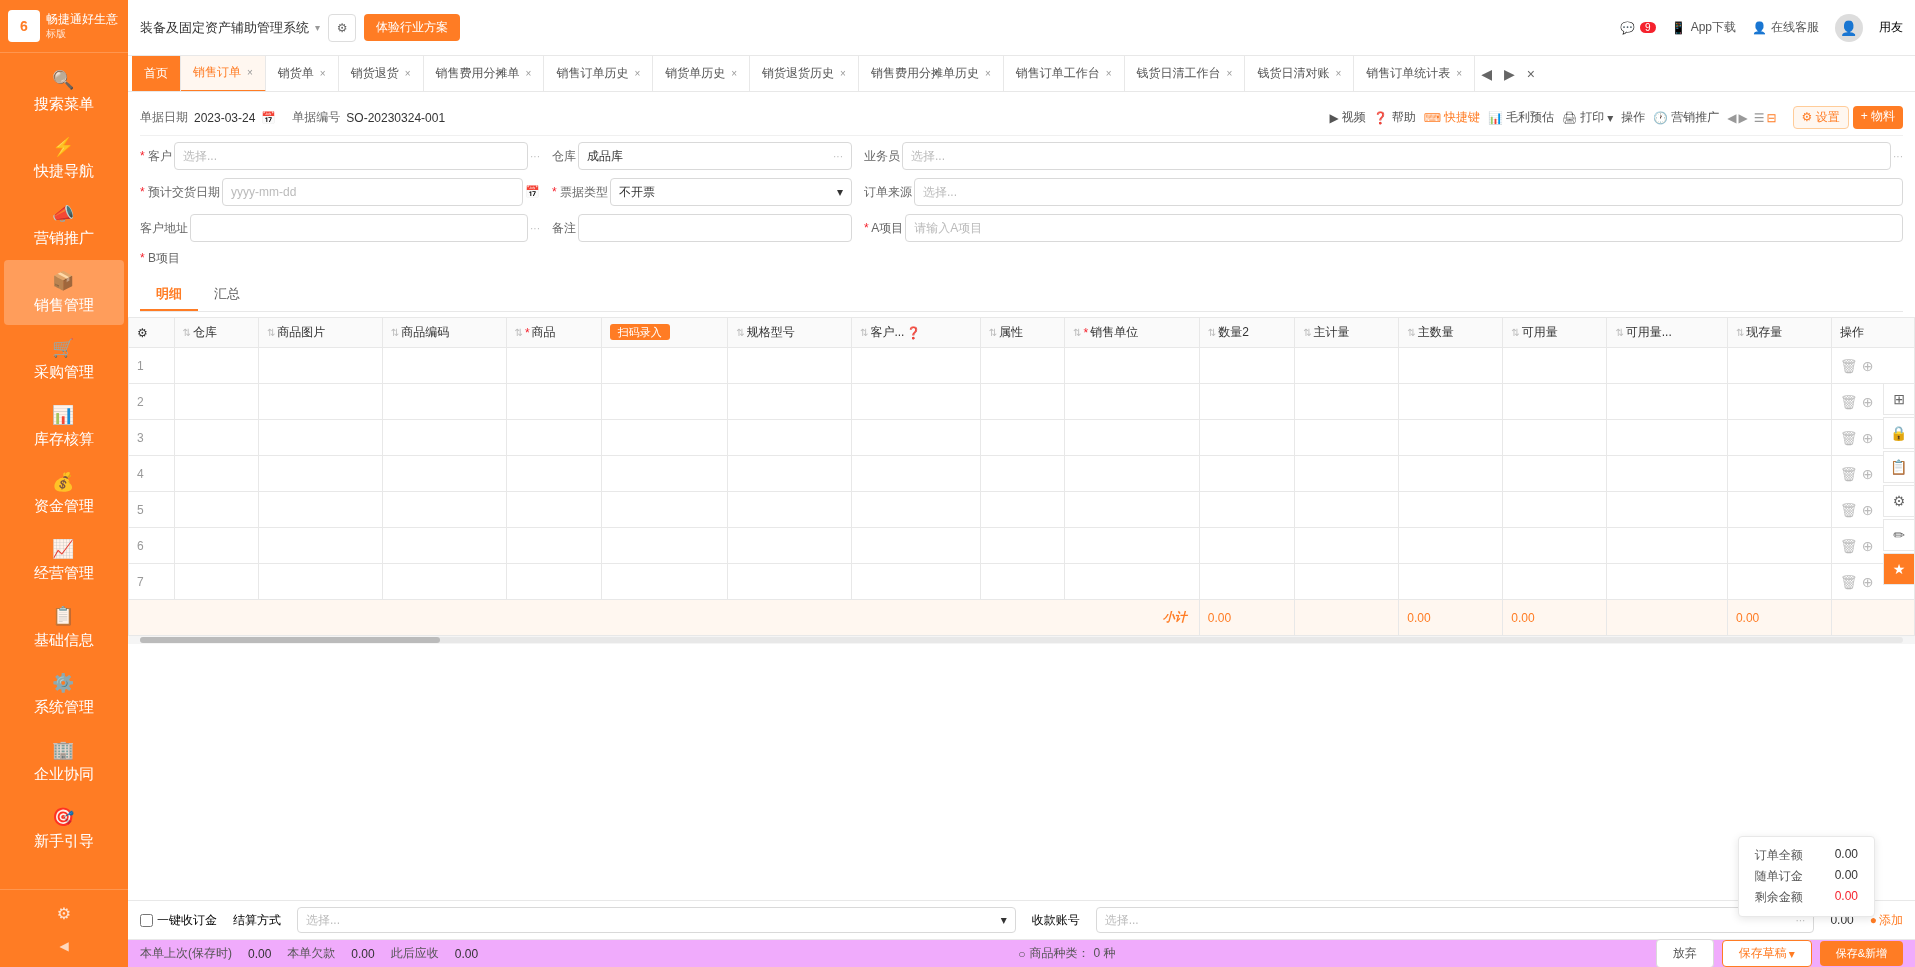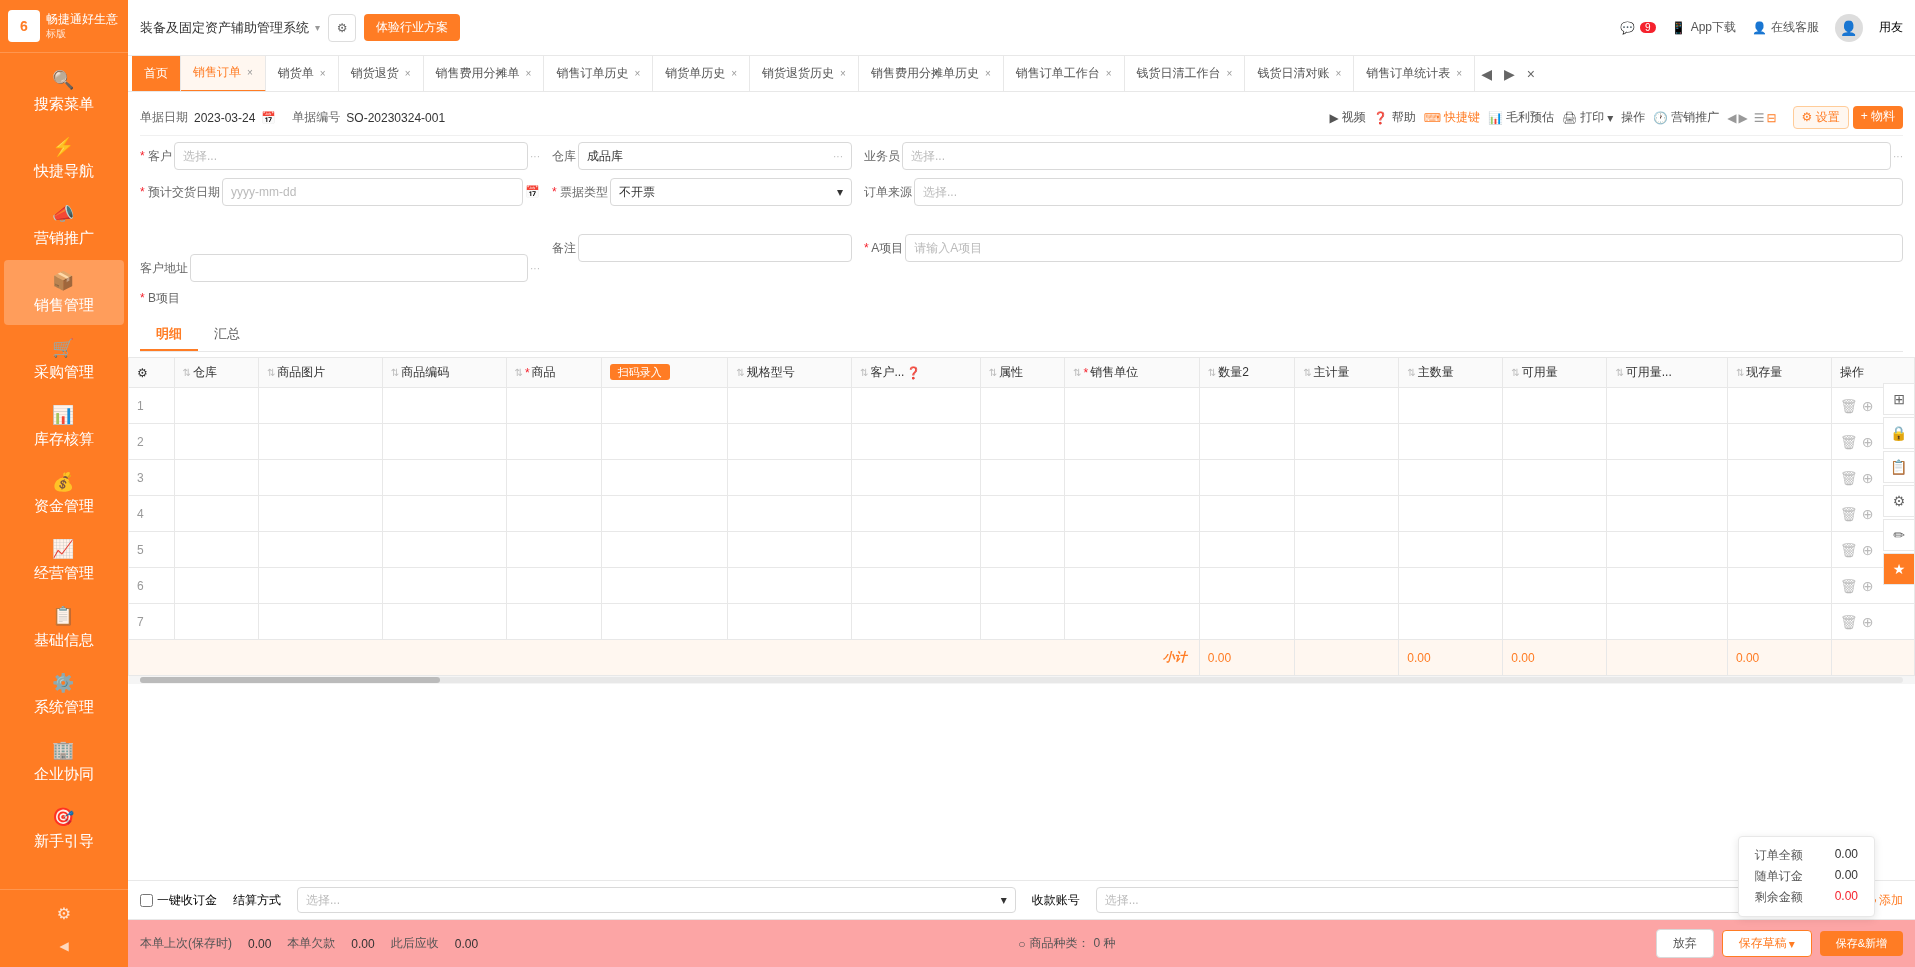--- a/index.html
+++ b/index.html
@@ -81,21 +81,21 @@
 
     
     .subtotal-row td { background: #fff7f0; font-weight: normal; }
     .subtotal-label { color: #ff7c24; font-weight: bold; }
     .subtotal-value { color: #ff7c24; }
 
     
     .bottom-bar { background: #fff; border-top: 1px solid #e8e8e8; padding: 6px 12px; flex-shrink: 0; display: flex; align-items: center; gap: 16px; }
 
     
-    .footer { height: 48px; background: #fca5a5; border-top: 1px solid #e8e8e8; display: flex; align-items: center; justify-content: space-between; padding: 0 12px; flex-shrink: 0; }
+    .footer { height: 28px; background: #f0abfc; border-top: 1px solid #e8e8e8; display: flex; align-items: center; justify-content: space-between; padding: 0 12px; flex-shrink: 0; }
     .footer-left { display: flex; align-items: center; gap: 16px; color: #555; font-size: 12px; }
     .footer-right { display: flex; align-items: center; gap: 8px; }
     .btn-discard { border: 1px solid #d9d9d9; background: #fff; color: #555; padding: 5px 16px; border-radius: 4px; cursor: pointer; font-size: 12px; }
     .btn-save-draft { border: 1px solid #ff7c24; background: #fff; color: #ff7c24; padding: 4px 16px; border-radius: 4px; cursor: pointer; font-size: 12px; display: flex; align-items: center; gap: 2px; justify-content: center; }
     .btn-save-new { background: #ff7c24; color: #fff; border: none; padding: 5px 16px; border-radius: 4px; cursor: pointer; font-size: 11px; }
 
     
     .order-summary { position: absolute; right: 40px; bottom: 50px; background: #fff; border: 1px solid #e8e8e8; border-radius: 4px; padding: 8px 16px; font-size: 12px; text-align: right; box-shadow: 0 2px 8px rgba(0,0,0,0.1); }
     .order-summary-row { display: flex; justify-content: space-between; gap: 32px; padding: 2px 0; color: #555; }
     .order-summary-row .val { color: #333; }
@@ -368,21 +368,21 @@
             <span>▾</span>
           </div>
         </div>
         <div class="form-field">
           <span class="form-label">订单来源</span>
           <input class="form-input" placeholder="选择..." style="">
         </div>
       </div>
 
       <div class="form-row">
-        <div class="form-field" style="max-width:400px;margin-top:40px;">
+        <div class="form-field" style="max-width:400px;">
           <span class="form-label">客户地址</span>
           <input class="form-input" placeholder="" style="">
           <span class="form-ellipsis">···</span>
         </div>
         <div class="form-field" style="max-width:300px;">
           <span class="form-label">备注</span>
           <input class="form-input" placeholder="" style="flex: 1 1 0%;">
         </div>
         <div class="form-field">
           <span class="form-label required">A项目</span>

